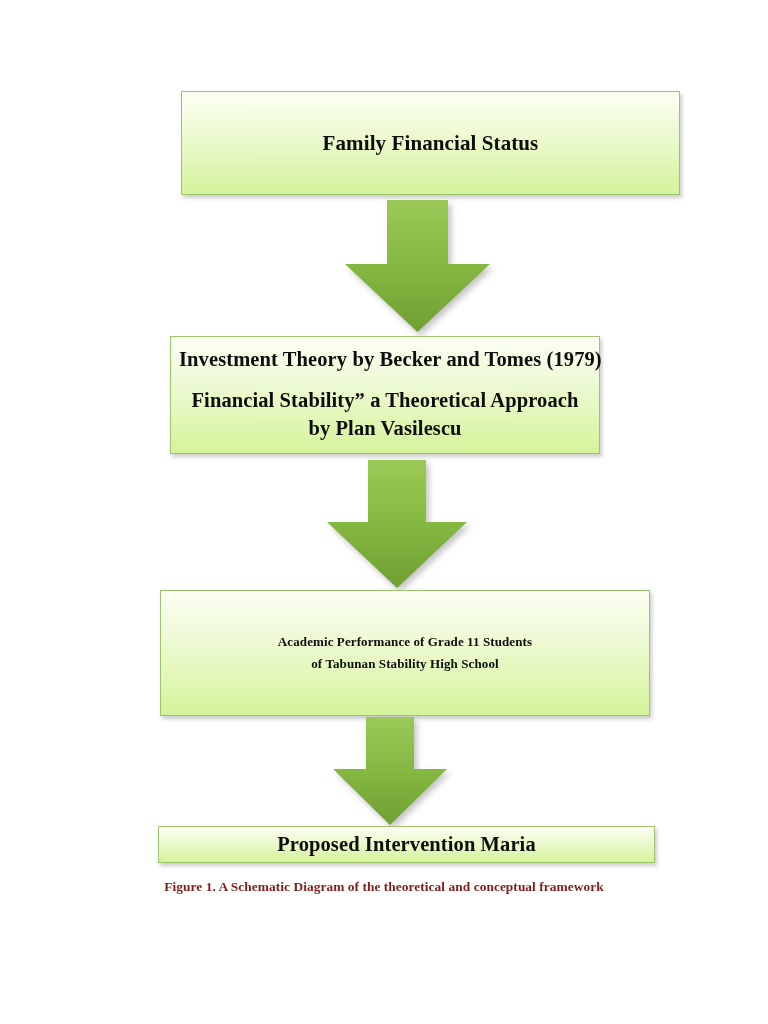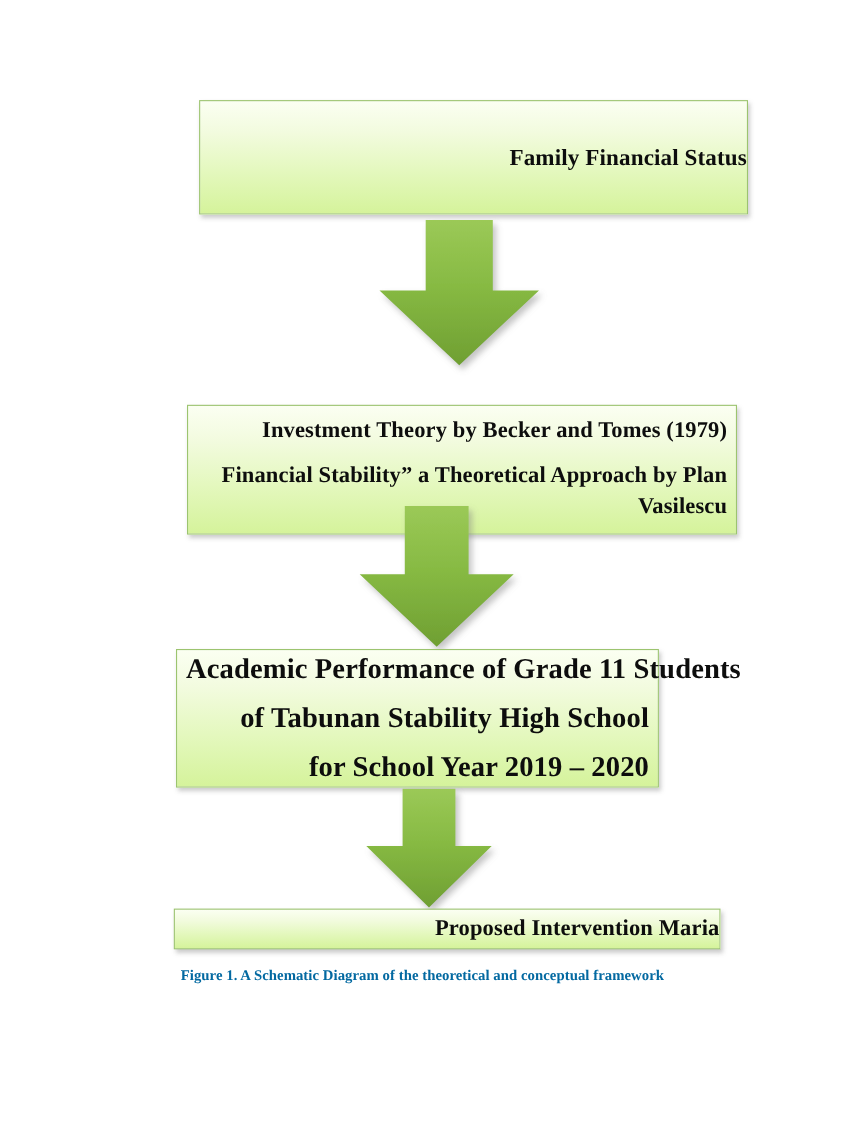--- a/index.html
+++ b/index.html
@@ -35,53 +35,52 @@
     justify-content: center;
     text-align: center;
     color: #0d0d0d;
     font-weight: bold;
     letter-spacing: 0.1px;
   }
 
   .flow-box .line {
     display: block;
     width: 100%;
-    text-align: right;
+    text-align: center;
     white-space: nowrap;
   }
 
   
   #box-1 {
     left: 181px;
     top: 91px;
     width: 499px;
     height: 104px;
     font-size: 21px;
   }
 
   
   #box-2 {
     left: 170px;
     top: 336px;
-    width: 500px;
+    width: 430px;
     height: 118px;
     font-size: 20.5px;
     padding: 4px 8px;
-    margin-top: 32px;
   }
   #box-2 .line-a { margin-bottom: 16px; }
   #box-2 .line-b { line-height: 1.32; white-space: normal; }
 
   
   #box-3 {
     left: 160px;
     top: 590px;
-    width: 439px;
+    width: 490px;
     height: 126px;
-    font-size: 26px;
+    font-size: 13px;
     padding: 4px 8px;
   }
   #box-3 .line { line-height: 1.72; }
 
   
   #box-4 {
     left: 158px;
     top: 826px;
     width: 497px;
     height: 37px;
@@ -101,21 +100,21 @@
 
   
   #figure-caption {
     position: absolute;
     left: 0;
     top: 879px;
     width: 768px;
     text-align: center;
     font-size: 13.4px;
     font-weight: bold;
-    color: #0369a1;
+    color: #7f1d1d;
     letter-spacing: 0.05px;
   }
 </style>
 </head>
 <body>
 
 <div class="page">
 
   <div class="flow-box" id="box-1">
     <span class="line">Family Financial Status</span>
@@ -154,21 +153,20 @@
           <feDropShadow dx="3" dy="4" stdDeviation="3" flood-color="#7a7a7a" flood-opacity="0.45"></feDropShadow>
         </filter>
       </defs>
       <polygon filter="url(#ashadow2)" fill="url(#agrad2)" points="41,0 99,0 99,62 140,62 70,128 0,62 41,62"></polygon>
     </svg>
   </div>
 
   <div class="flow-box" id="box-3">
     <span class="line">Academic Performance of Grade 11 Students</span>
     <span class="line">of Tabunan Stability High School</span>
-    <span class="line">for School Year 2019 – 2020</span>
   </div>
 
   <div class="flow-arrow" id="arrow-3">
     <svg viewBox="0 0 114 108" width="114" height="108" aria-hidden="true">
       <defs>
         <linearGradient id="agrad3" x1="0" y1="0" x2="0" y2="1">
           <stop offset="0%" stop-color="#9BC957"></stop>
           <stop offset="45%" stop-color="#87BA43"></stop>
           <stop offset="100%" stop-color="#6F9F32"></stop>
         </linearGradient>

